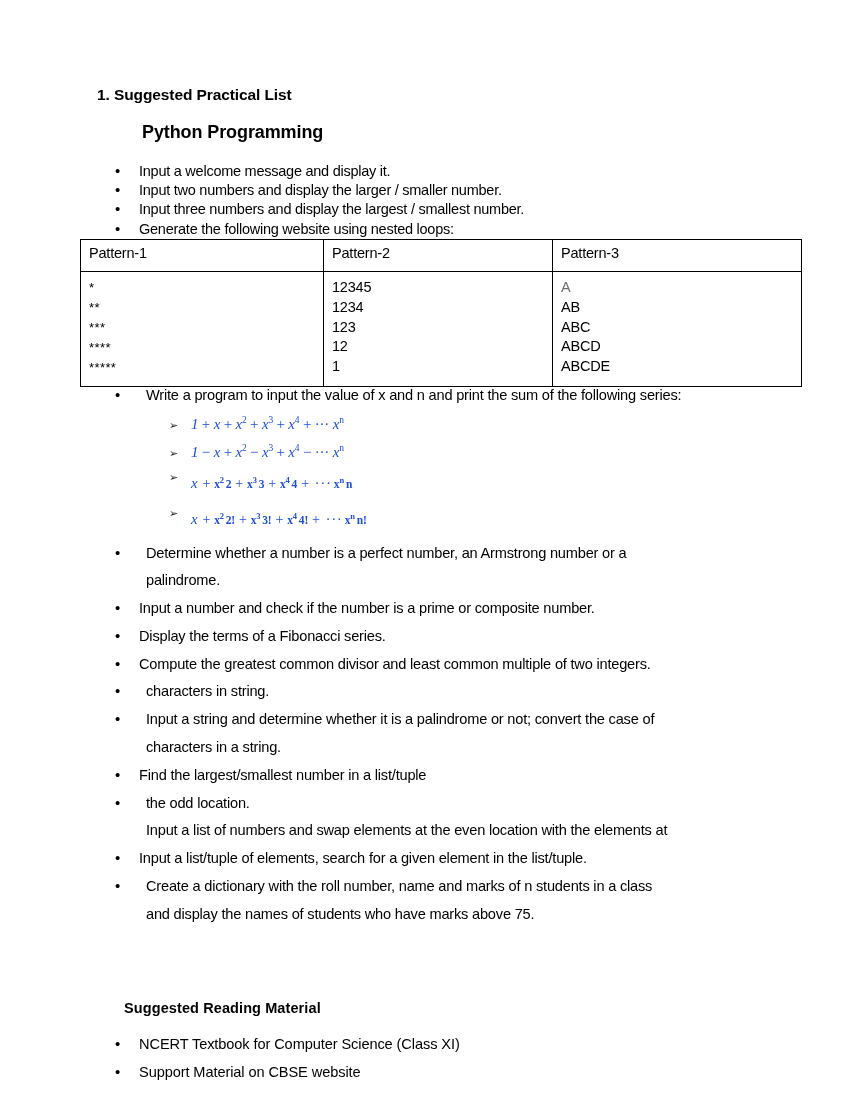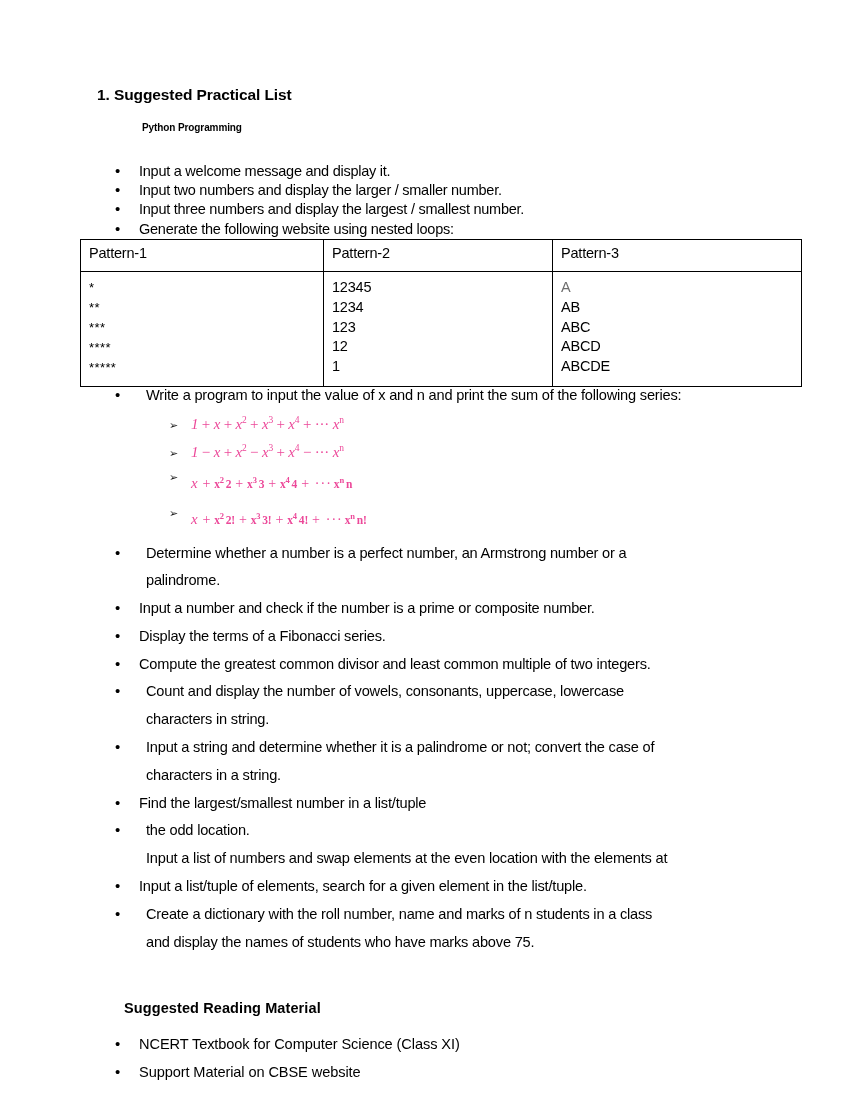--- a/index.html
+++ b/index.html
@@ -32,21 +32,21 @@
     top: 86px;
     font-size: 15.5px;
     font-weight: bold;
     letter-spacing: -0.1px;
     white-space: nowrap;
   }
   .subsection-title {
     position: absolute;
     left: 142px;
     top: 122px;
-    font-size: 10px;
+    font-size: 18px;
     font-weight: bold;
     letter-spacing: -0.1px;
     white-space: nowrap;
   }
 
   
   .top-list {
     position: absolute;
     left: 113px;
     top: 162px;
@@ -131,21 +131,21 @@
 
   
   .series-list {
     margin: 4px 0 2px 0;
     padding-left: 52px;
   }
   .series-item {
     position: relative;
     font-family: "Liberation Serif", serif;
     font-size: 15px;
-    color: #ec4899;
+    color: #1d4ed8;
     white-space: nowrap;
   }
   .series-item::before {
     content: "\27A2";
     position: absolute;
     left: -22px;
     top: 2px;
     font-size: 11px;
     font-family: "DejaVu Sans", sans-serif;
     color: #1a1a1a;
@@ -376,21 +376,20 @@
     <div class="li justify spaced">
       <span>Determine whether a number is a perfect number, an Armstrong number or a</span>
       <span>palindrome.</span>
     </div>
 
     <div class="li spaced">Input a number and check if the number is a prime or composite number.</div>
     <div class="li spaced">Display the terms of a Fibonacci series.</div>
     <div class="li spaced">Compute the greatest common divisor and least common multiple of two integers.</div>
 
     <div class="li justify spaced">
-      <span>Count and display the number of vowels, consonants, uppercase, lowercase</span>
       <span>characters in string.</span>
     </div>
 
     <div class="li justify spaced">
       <span>Input a string and determine whether it is a palindrome or not; convert the case of</span>
       <span>characters in a string.</span>
     </div>
 
     <div class="li spaced">Find the largest/smallest number in a list/tuple</div>
 

